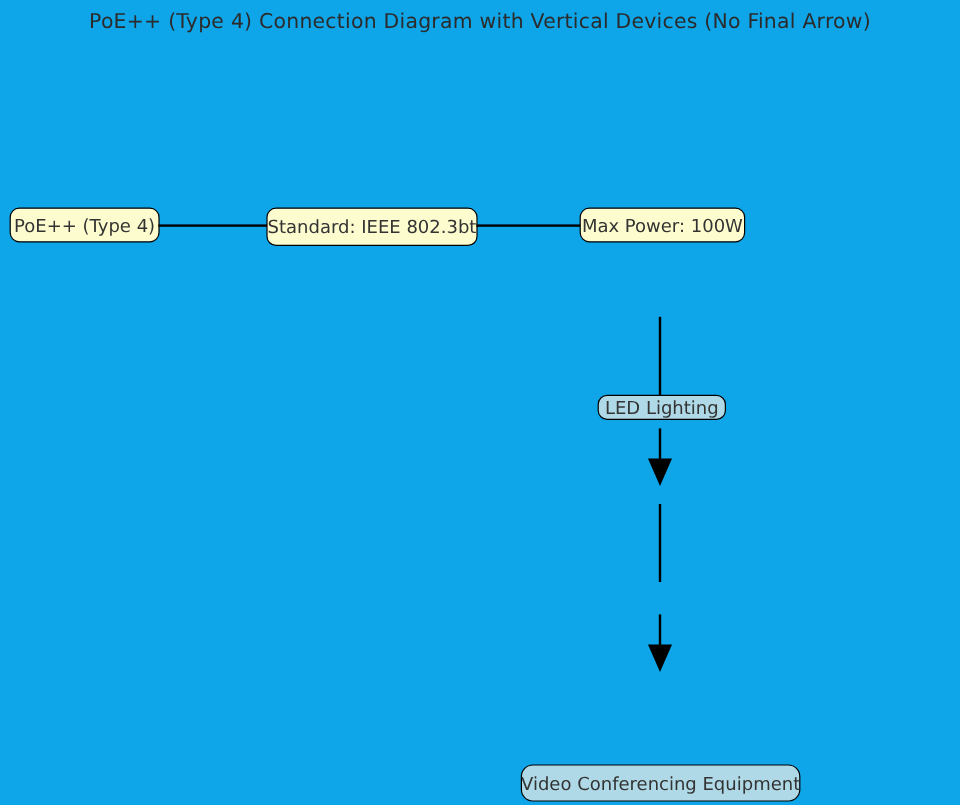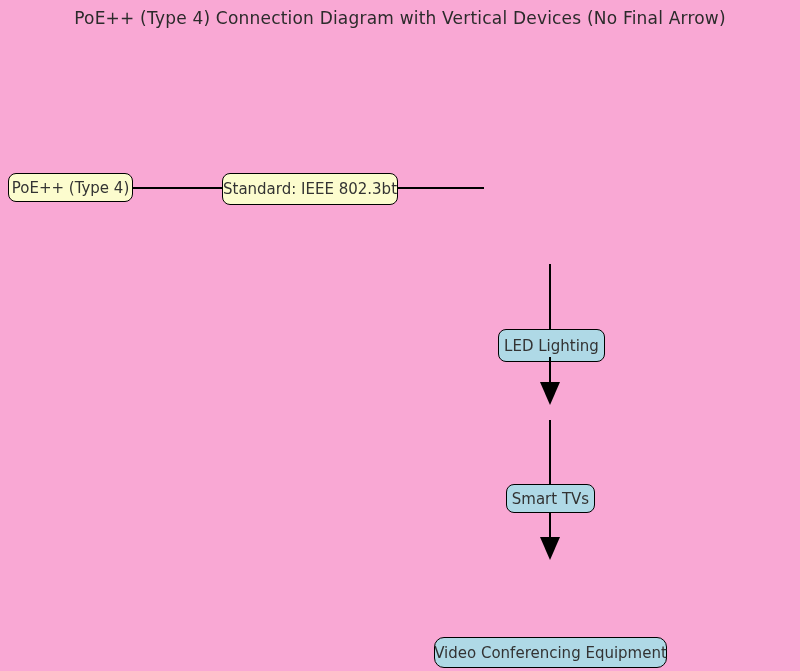--- a/index.html
+++ b/index.html
@@ -12,21 +12,21 @@
   html, body {
     margin: 0;
     padding: 0;
     background: #ffffff;
     font-family: "DejaVu Sans", "Liberation Sans", sans-serif;
   }
   .canvas {
     position: relative;
     width: 800px;
     height: 671px;
-    background: #f9a8d4;
+    background: #0ea5e9;
     overflow: hidden;
   }
   .title {
     position: absolute;
     top: 8px;
     left: 0;
     width: 800px;
     text-align: center;
     font-size: 17px;
     color: #2b2b2b;
@@ -70,21 +70,21 @@
   .n-poe      { left: 8px;   top: 173px; width: 125px; height: 29px; }
   .n-standard { left: 222px; top: 173px; width: 176px; height: 32px; }
   .n-power    { left: 483px; top: 173px; width: 138px; height: 29px; }
 
   
   .h1 { left: 132px; top: 187px; width: 91px; }
   .h2 { left: 397px; top: 187px; width: 87px; }
 
   
   .v1 { left: 549px; top: 264px; height: 66px; }   
-  .n-led   { left: 498px; top: 329px; width: 107px; height: 33px; text-align: right; }
+  .n-led   { left: 498px; top: 329px; width: 107px; height: 21px; text-align: right; }
   .v2 { left: 549px; top: 357px; height: 27px; }   
   .a1 { left: 540px; top: 382px; }                 
 
   .v3 { left: 549px; top: 420px; height: 65px; }   
   .n-smart { left: 506px; top: 484px; width: 89px; height: 29px; }
   .v4 { left: 549px; top: 512px; height: 26px; }   
   .a2 { left: 540px; top: 537px; }                 
 
   
   .n-video { left: 434px; top: 637px; width: 233px; height: 31px; border-radius: 10px; }
@@ -97,30 +97,30 @@
   <div class="title">PoE++ (Type 4) Connection Diagram with Vertical Devices (No Final Arrow)</div>
 
   <div class="node yellow n-poe">PoE++ (Type 4)</div>
 
   <div class="hline h1"></div>
 
   <div class="node yellow n-standard">Standard: IEEE 802.3bt</div>
 
   <div class="hline h2"></div>
 
+  <div class="node yellow n-power">Max Power: 100W</div>
 
   <div class="vline v1"></div>
 
   <div class="node blue n-led">LED Lighting</div>
 
   <div class="vline v2"></div>
   <div class="arrowhead a1"></div>
 
   <div class="vline v3"></div>
 
-  <div class="node blue n-smart">Smart TVs</div>
 
   <div class="vline v4"></div>
   <div class="arrowhead a2"></div>
 
   <div class="node blue n-video">Video Conferencing Equipment</div>
 
 </div>
 
 </body></html>

